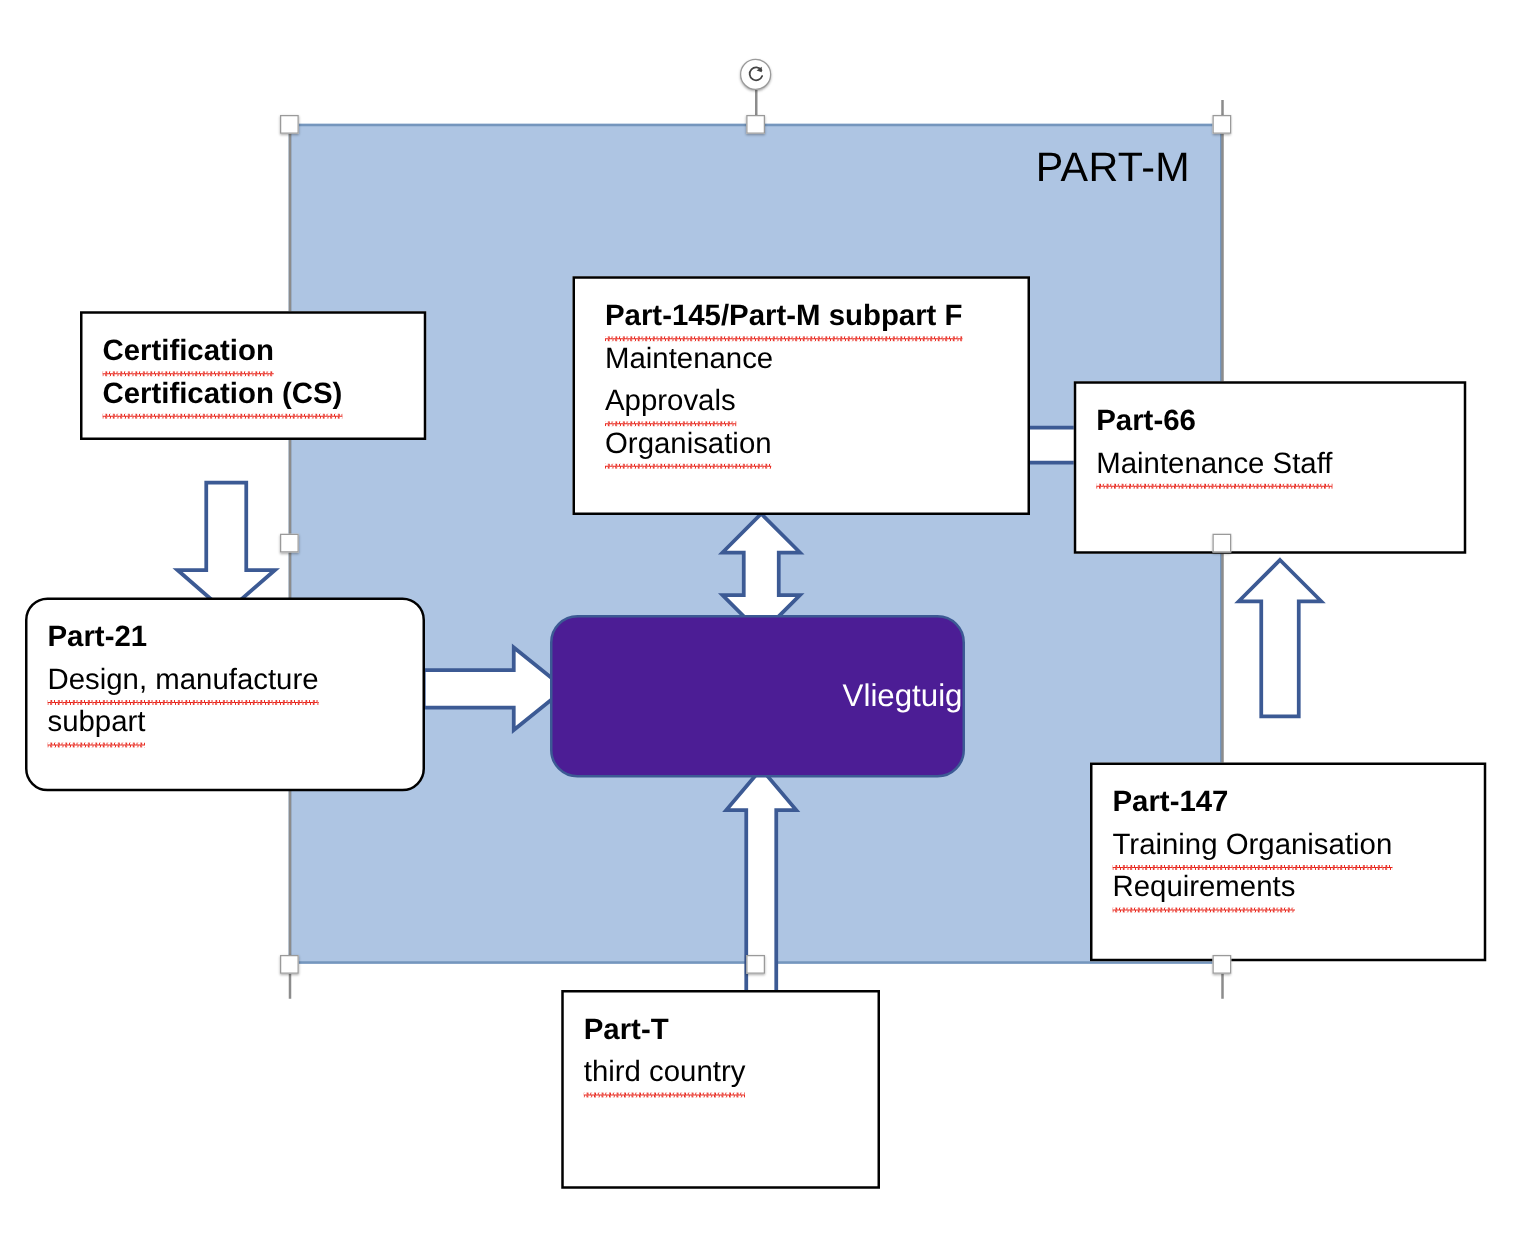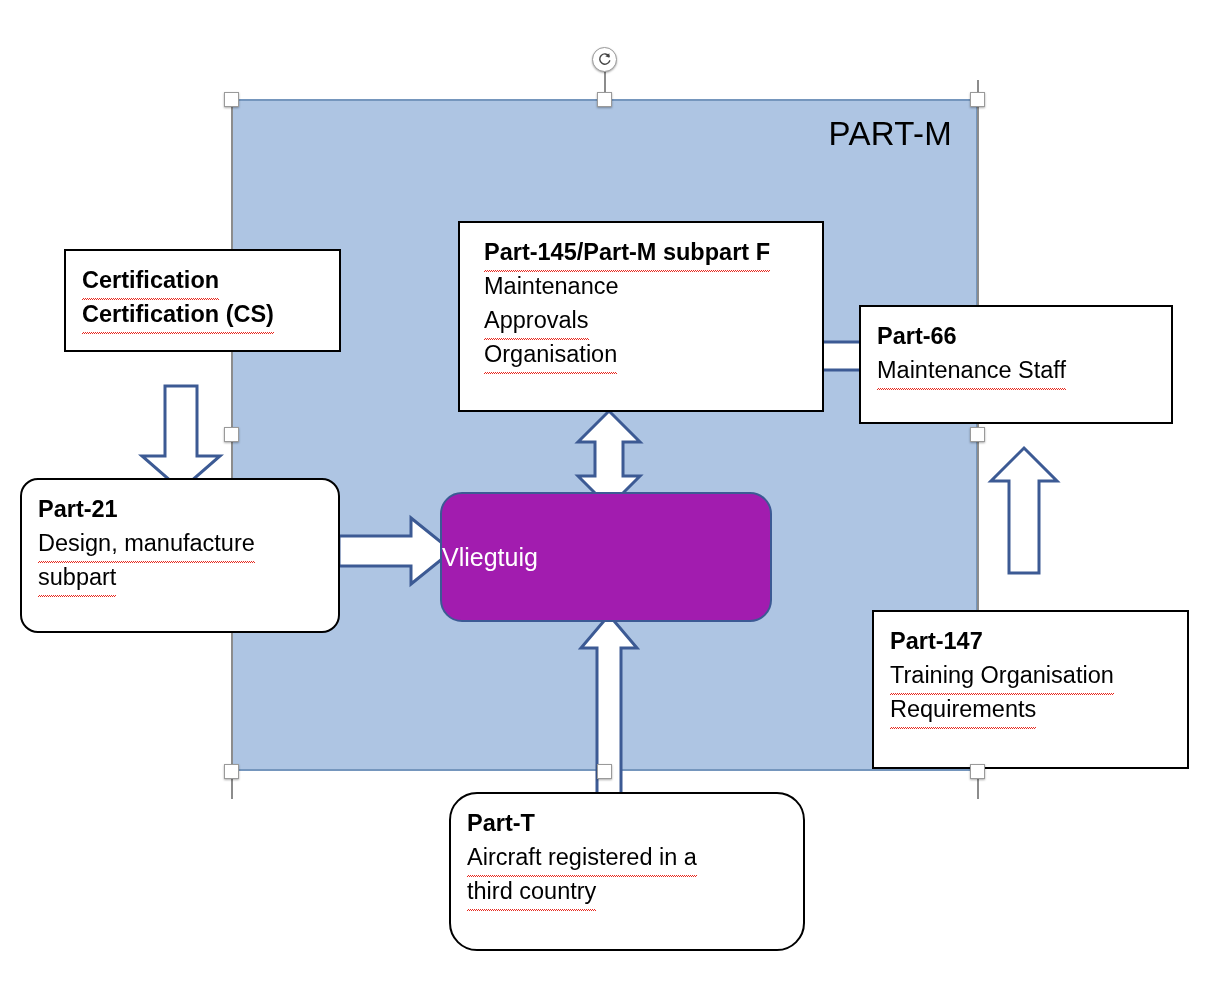--- a/index.html
+++ b/index.html
@@ -109,27 +109,27 @@
     background-repeat: repeat-x;
   }
 
   
   .vliegtuig {
     position: absolute;
     left: 440px;
     top: 492px;
     width: 332px;
     height: 130px;
-    background: #a21caf;
+    background: #4c1d95;
     border: 2px solid #3c5a94;
     border-radius: 22px;
     box-sizing: border-box;
     display: flex;
     align-items: center;
-    justify-content: flex-start;
+    justify-content: flex-end;
   }
   .vliegtuig span {
     color: #ffffff;
     font-size: 25px;
   }
 
   
   .arrow { position: absolute; }
   .arrow svg { display: block; overflow: visible; }
 </style>
@@ -196,34 +196,33 @@
     <div class="line"><span class="sq">subpart</span></div>
   </div>
 
   <div class="box" style="left:458px; top:221px; width:366px; height:191px;padding-left:24px;">
     <div class="line b"><span class="sq">Part-145/Part-M subpart F</span></div>
     <div class="line">Maintenance</div>
     <div class="line"><span class="sq">Approvals</span></div>
     <div class="line"><span class="sq">Organisation</span></div>
   </div>
 
-  <div class="box" style="left:859px; top:305px; width:314px; height:119px;">
+  <div class="box" style="left:859px; top:305px; width:314px; height:138px;">
     <div class="line b">Part-66</div>
     <div class="line"><span class="sq">Maintenance Staff</span></div>
   </div>
 
   <div class="box" style="left:872px; top:567px; width:317px; height:159px;margin-top:43px;">
     <div class="line b">Part-147</div>
     <div class="line"><span class="sq">Training Organisation</span></div>
     <div class="line"><span class="sq">Requirements</span></div>
   </div>
 
-  <div class="box" style="left:449px; top:792px; width:356px; height:159px;border-radius:28px;">
+  <div class="box" style="left:449px; top:792px; width:255px; height:159px;">
     <div class="line b">Part-T</div>
-    <div class="line"><span class="sq">Aircraft registered in a</span></div>
     <div class="line"><span class="sq">third country</span></div>
   </div>
 
   <div class="rot-stem" style="left:604px; top:72px; height:28px;"></div>
   <div class="rot-handle" style="left:592px; top:47px;">
     <svg width="15" height="15" viewBox="0 0 16 16">
       <path d="M13 4.5 A5.5 5.5 0 1 0 13.6 9.4" fill="none" stroke="#444444" stroke-width="1.5" stroke-linecap="round"></path>
       <polygon points="13.2,1.4 13.2,6.1 8.8,4.6" fill="#444444"></polygon>
     </svg>
   </div>

